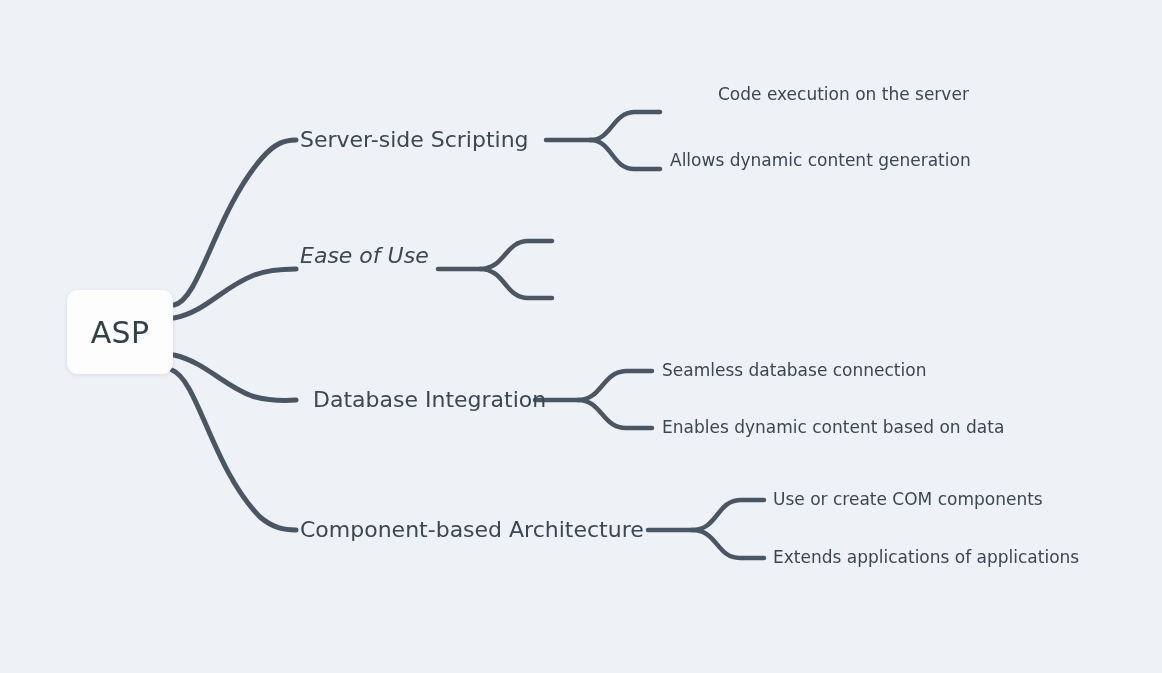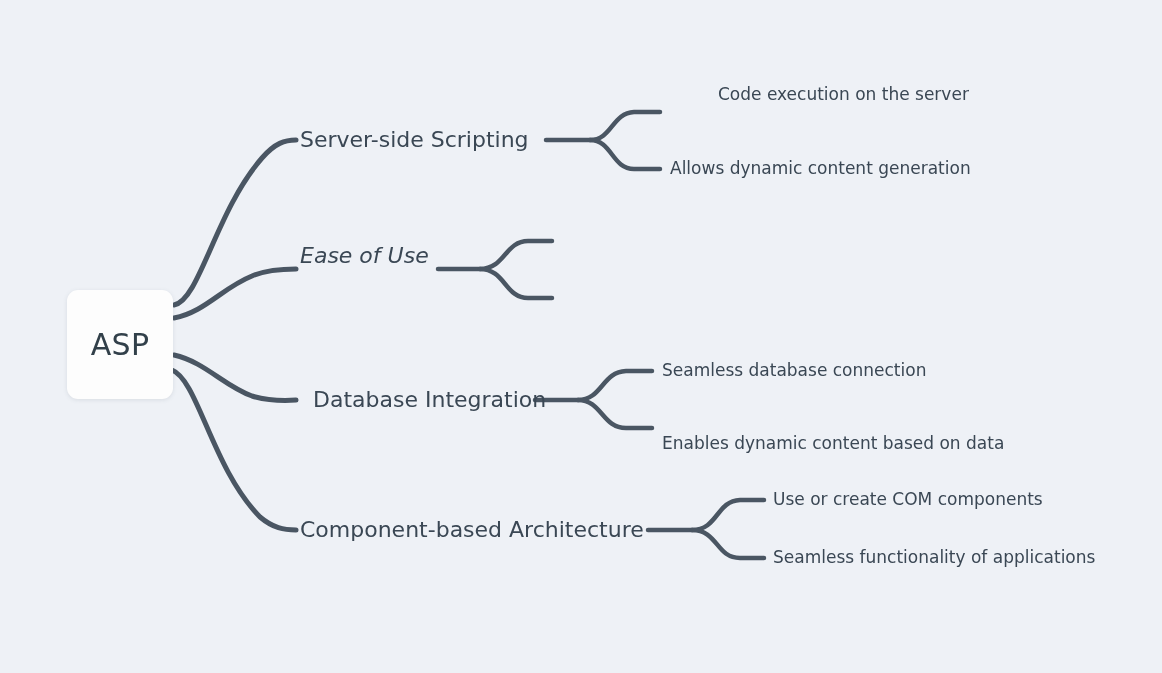--- a/index.html
+++ b/index.html
@@ -34,21 +34,21 @@
     stroke-linejoin: round;
   }
   .connector.leaf-link {
     stroke-width: 4.5;
   }
   .root-node {
     position: absolute;
     left: 67px;
     top: 290px;
     width: 106px;
-    height: 109px;
+    height: 84px;
     background: #fdfdfd;
     border-radius: 11px;
     box-shadow: 0 1px 4px rgba(70, 86, 104, 0.13);
     display: flex;
     align-items: center;
     justify-content: center;
   }
   .root-label {
     font-size: 30px;
     color: #32404a;
@@ -103,25 +103,25 @@
     <path class="connector leaf-link" d="M 692 530 C 718 530 716 501 740 500 L 764 500"></path>
     <path class="connector leaf-link" d="M 692 530 C 718 530 716 558 740 558 L 764 558"></path>
   </svg>
 
   <div class="root-node">
     <span class="root-label">ASP</span>
   </div>
 
   <div class="branch-label" style="left:300px; top:129px;">Server-side Scripting</div>
   <div class="leaf-label" style="left:670px; top:86px;margin-left:48px;">Code execution on the server</div>
-  <div class="leaf-label" style="left:670px; top:160px;">Allows dynamic content generation</div>
+  <div class="leaf-label" style="left:670px; top:152px;">Allows dynamic content generation</div>
 
   <div class="branch-label" style="left:300px; top:245px;font-style:italic;">Ease of Use</div>
 
   <div class="branch-label" style="left:300px; top:389px;margin-left:13px;">Database Integration</div>
   <div class="leaf-label" style="left:662px; top:362px;">Seamless database connection</div>
-  <div class="leaf-label" style="left:662px; top:419px;margin-top:16px;">Enables dynamic content based on data</div>
+  <div class="leaf-label" style="left:662px; top:419px;">Enables dynamic content based on data</div>
 
   <div class="branch-label" style="left:300px; top:519px;">Component-based Architecture</div>
   <div class="leaf-label" style="left:773px; top:491px;text-align:center;">Use or create COM components</div>
-  <div class="leaf-label" style="left:773px; top:549px;">Seamless functionality of applications</div>
+  <div class="leaf-label" style="left:773px; top:549px;">Extends applications of applications</div>
 
 </div>
 
 </body></html>

